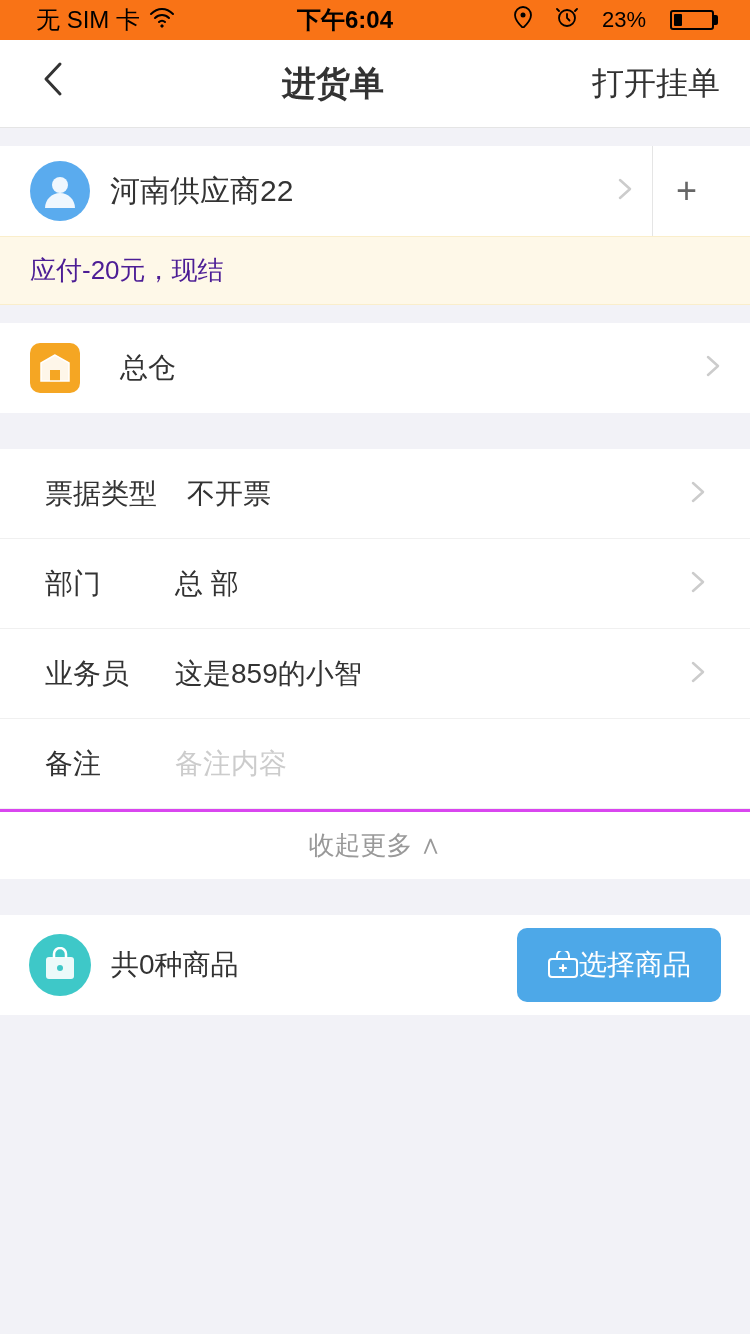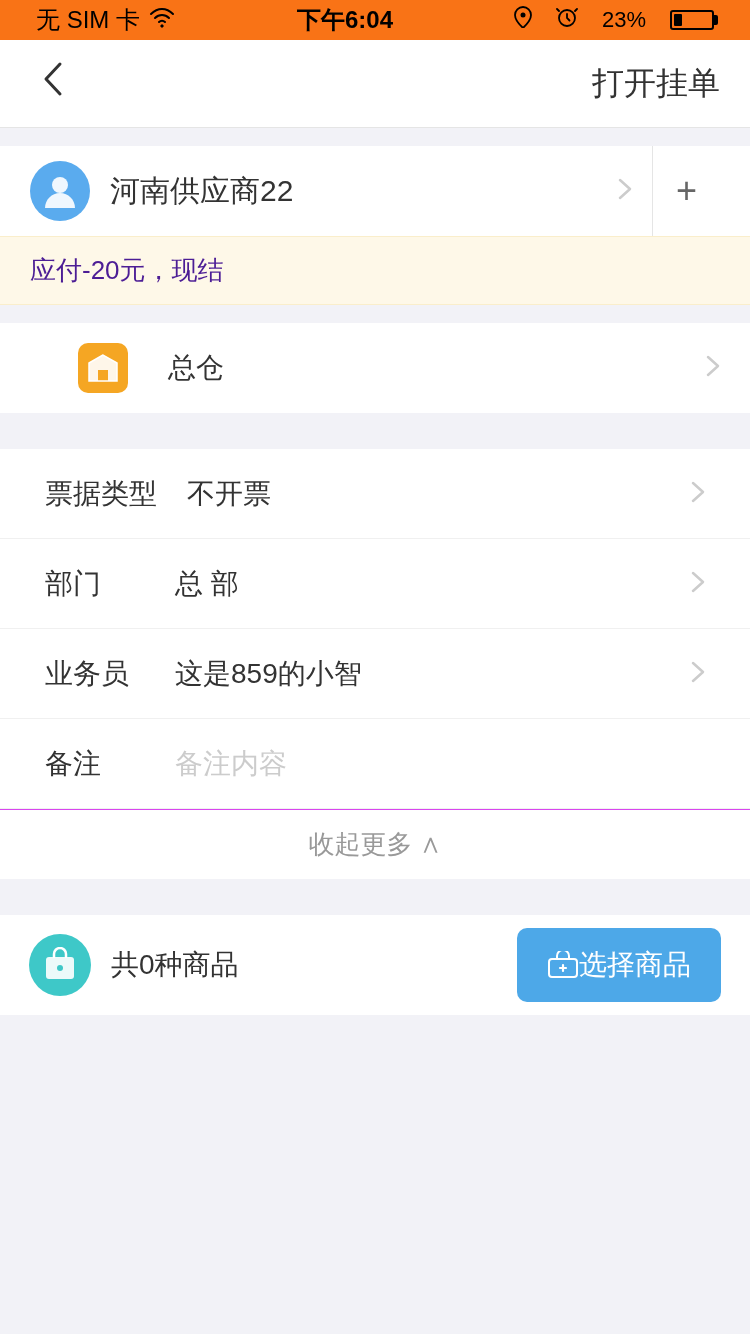--- a/index.html
+++ b/index.html
@@ -152,21 +152,20 @@
 
     
     .section-row {
       display: flex;
       align-items: center;
       padding: 0 30px;
       height: 90px;
       background: #fff;
       border-bottom: 1px solid #f0f0f0;
       cursor: pointer;
-      margin-left: 48px;
     }
     .section-row:last-child { border-bottom: none; }
     .row-icon {
       width: 50px;
       height: 50px;
       border-radius: 10px;
       background: #f5a623;
       display: flex;
       align-items: center;
       justify-content: center;
@@ -211,21 +210,21 @@
 
     
     .collapse-row {
       background: #fff;
       display: flex;
       align-items: center;
       justify-content: center;
       height: 70px;
       font-size: 26px;
       color: #999;
-      border-top: 1px solid #d946ef;
+      border-top: 3px solid #d946ef;
       cursor: pointer;
     }
 
     
     .product-section {
       background: #fff;
       margin-top: 18px;
       display: flex;
       align-items: center;
       padding: 0 29px;
@@ -301,20 +300,21 @@
     </div>
   </div>
 </div>
 
 <div class="nav-bar">
   <span class="nav-back">
     <svg width="24" height="38" viewBox="0 0 24 38" fill="none">
       <path d="M20 4L6 19l14 15" stroke="#333" stroke-width="3" stroke-linecap="round" stroke-linejoin="round"></path>
     </svg>
   </span>
+  <span class="nav-title">进货单</span>
   <span class="nav-action">打开挂单</span>
 </div>
 
 <div class="section-divider"></div>
 
 <div class="card">
   <div class="supplier-row">
     <div class="supplier-avatar">
       <svg class="avatar-icon" viewBox="0 0 38 38" fill="none">
         <circle cx="19" cy="13" r="8" fill="#fff" opacity="0.9"></circle>

